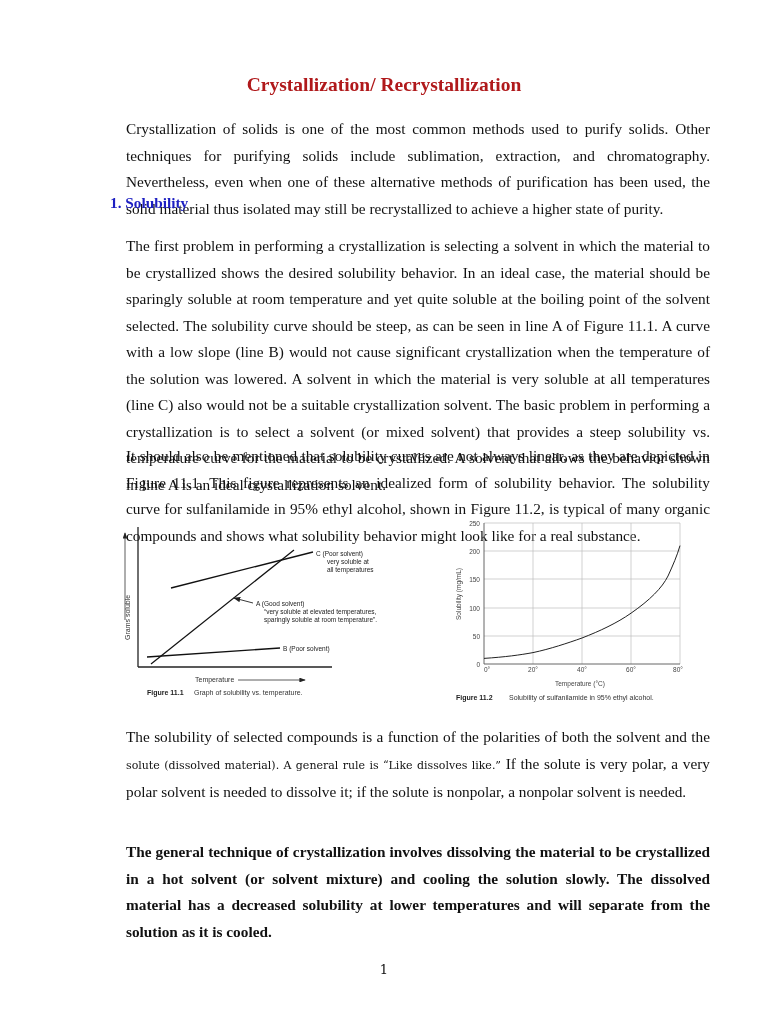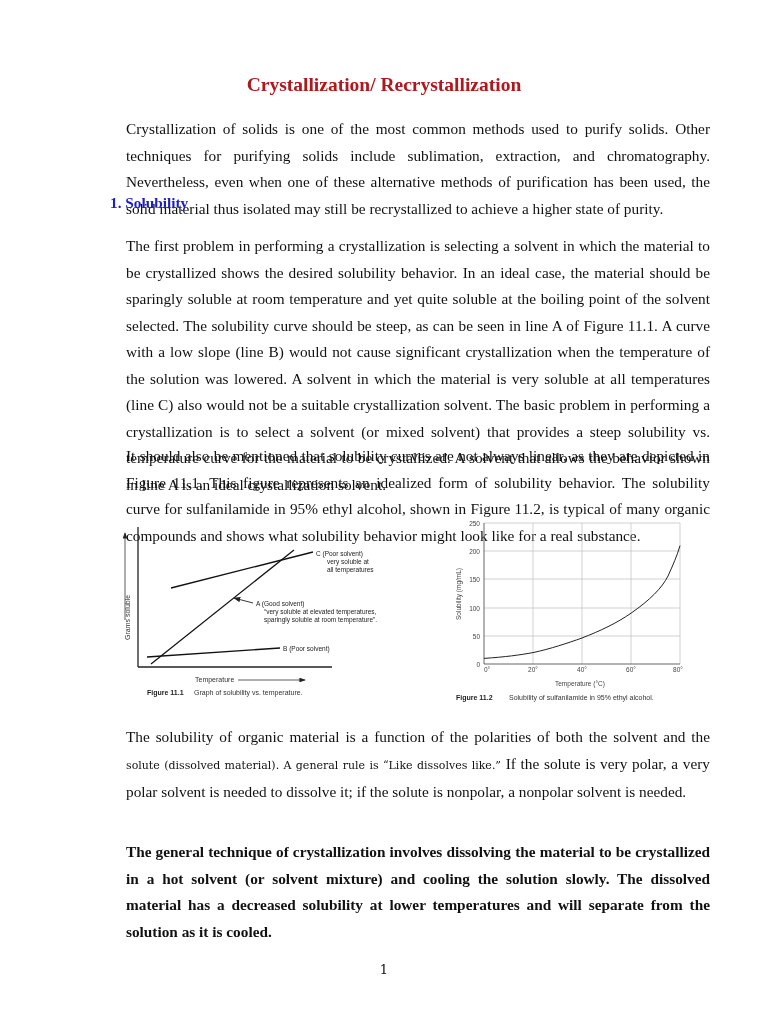--- a/index.html
+++ b/index.html
@@ -103,19 +103,19 @@
       <text x="0" y="0" font-size="6.5" fill="#444" transform="translate(461,620) rotate(-90)">Solubility (mg/mL)</text>
       <text x="555" y="686" font-size="6.5" fill="#444">Temperature (°C)</text>
 
       <path d="M484,658.4 C505,657 520,655 533,652.6 C550,649 568,643 582,638 C600,631 617,623 631,613.2 C650,600 662,588 668,576 C673,565 677,556 680,545.6" fill="none" stroke="#222" stroke-width="1"></path>
 
       <text x="456" y="700" font-size="7" font-weight="bold" fill="#222">Figure 11.2</text>
       <text x="509" y="700" font-size="7" fill="#333">Solubility of sulfanilamide in 95% ethyl alcohol.</text>
     </svg>
   </div>
 
-  <p class="para" style="top:708px;"><span>The solubility of organic material is a function of the polarities of both the solvent and the</span> <span class="mixed">solute (dissolved material). A general rule is “Like dissolves like.”</span><span> If the solute is very polar, a very polar solvent is needed to dissolve it; if the solute is nonpolar, a nonpolar solvent is needed.</span></p>
+  <p class="para" style="top:708px;"><span>The solubility of selected compounds is a function of the polarities of both the solvent and the</span> <span class="mixed">solute (dissolved material). A general rule is “Like dissolves like.”</span><span> If the solute is very polar, a very polar solvent is needed to dissolve it; if the solute is nonpolar, a nonpolar solvent is needed.</span></p>
 
 
   <p class="para" style="top:823px;font-weight:bold;">The general technique of crystallization involves dissolving the material to be crystallized in a hot solvent (or solvent mixture) and cooling the solution slowly. The dissolved material has a decreased solubility at lower temperatures and will separate from the solution as it is cooled.</p>
 
   <div class="page-num">1</div>
 </div>
 
 </body></html>

